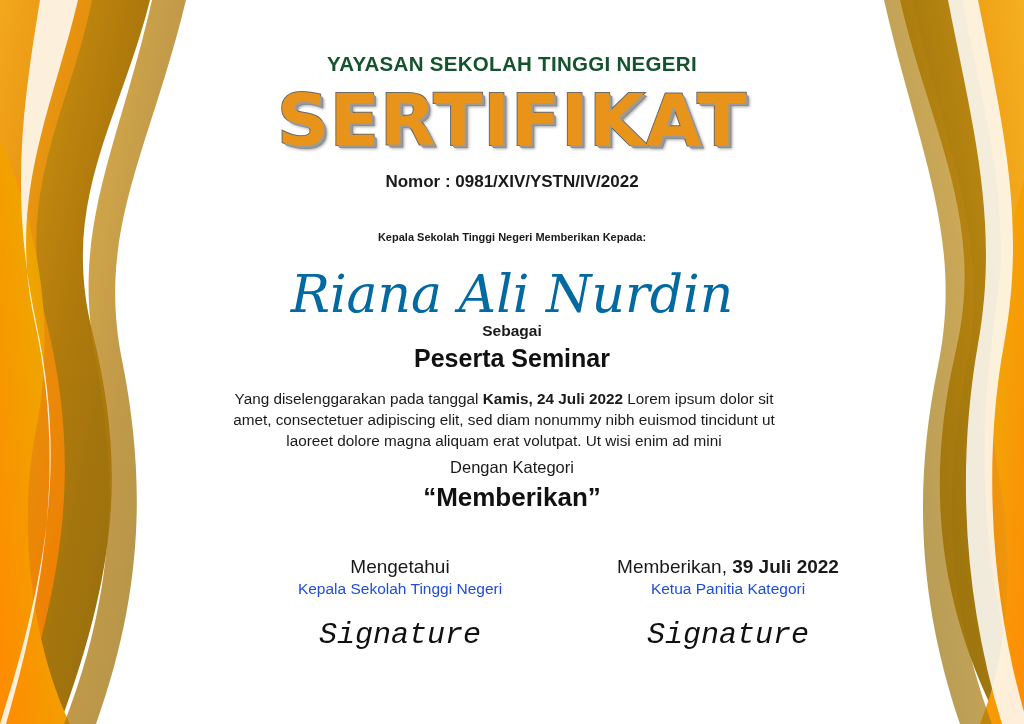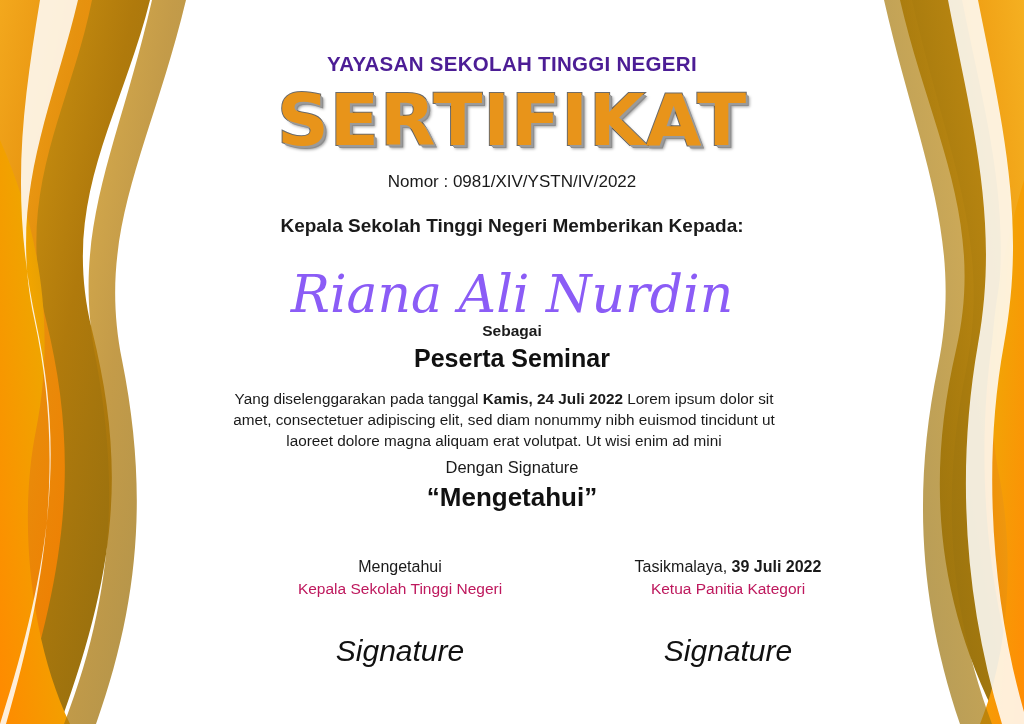--- a/index.html
+++ b/index.html
@@ -39,21 +39,21 @@
     position: absolute;
     left: 180px;
     width: 664px;
     text-align: center;
   }
   .org-name {
     top: 52px;
     font-size: 20.5px;
     font-weight: bold;
     letter-spacing: 0.3px;
-    color: #4c1d95;
+    color: #14532d;
   }
   .title-wrap {
     top: 80px;
     height: 80px;
   }
   .cert-title {
     font-family: "DejaVu Sans", sans-serif;
     font-size: 72px;
     font-weight: bold;
     letter-spacing: 1px;
@@ -62,36 +62,36 @@
     -webkit-text-stroke: 2px #6b6b6b;
     paint-order: stroke fill;
     text-shadow:
        2px 2px 0 #9a9a9a,
        3px 3px 0 #8d8d8d,
        4px 4px 3px rgba(0,0,0,0.35);
   }
   .cert-number {
     top: 172px;
     font-size: 17px;
-    font-weight: normal;
+    font-weight: bold;
     color: #1a1a1a;
   }
   .given-to {
-    top: 215px;
-    font-size: 19px;
+    top: 231px;
+    font-size: 11px;
     font-weight: bold;
     color: #1a1a1a;
   }
   .recipient {
     top: 262px;
     font-family: "DejaVu Serif", serif;
     font-style: italic;
     font-size: 52px;
     line-height: 64px;
-    color: #8b5cf6;
+    color: #0369a1;
   }
   .as-label {
     top: 322px;
     font-size: 15.5px;
     font-weight: bold;
     color: #1a1a1a;
   }
   .role {
     top: 344px;
     font-size: 25px;
@@ -119,33 +119,33 @@
     color: #111111;
   }
   .sign-block {
     position: absolute;
     width: 320px;
     text-align: center;
   }
   .sign-left { left: 240px; top: 556px; }
   .sign-right { left: 568px; top: 556px; }
   .sign-line1 {
-    font-size: 16px;
+    font-size: 19px;
     color: #1a1a1a;
     line-height: 22px;
   }
   .sign-line1 b { font-weight: bold; }
   .sign-line2 {
     font-size: 15.5px;
-    color: #be185d;
+    color: #1d4ed8;
     line-height: 22px;
   }
   .signature {
-    margin-top: 34px;
-    font-family: Liberation Sans, sans-serif;
+    margin-top: 18px;
+    font-family: Liberation Mono, monospace;
     font-style: italic;
     font-size: 30px;
     color: #111111;
   }
 </style>
 </head>
 <body>
 
 <div id="certificate">
 
@@ -211,29 +211,29 @@
     <div class="center recipient">Riana Ali Nurdin</div>
 
     <div class="center role">Peserta Seminar</div>
 
     <div class="center as-label">Sebagai</div>
 
     <div class="center body-text">
       <span>Yang diselenggarakan pada tanggal </span><b>Kamis, 24 Juli 2022</b><span> Lorem ipsum dolor sit amet, consectetuer adipiscing elit, sed diam nonummy nibh euismod tincidunt ut laoreet dolore magna aliquam erat volutpat. Ut wisi enim ad mini</span>
     </div>
 
-    <div class="center category-label">Dengan Signature</div>
-    <div class="center category-value">“Mengetahui”</div>
+    <div class="center category-label">Dengan Kategori</div>
+    <div class="center category-value">“Memberikan”</div>
 
     <div class="sign-block sign-left">
       <div class="sign-line1">Mengetahui</div>
       <div class="sign-line2">Kepala Sekolah Tinggi Negeri</div>
       <div class="signature">Signature</div>
     </div>
 
     <div class="sign-block sign-right">
-      <div class="sign-line1"><span>Tasikmalaya, </span><b>39 Juli 2022</b></div>
+      <div class="sign-line1"><span>Memberikan, </span><b>39 Juli 2022</b></div>
       <div class="sign-line2">Ketua Panitia Kategori</div>
       <div class="signature">Signature</div>
     </div>
 
   </div>
 </div>
 
 </body></html>

